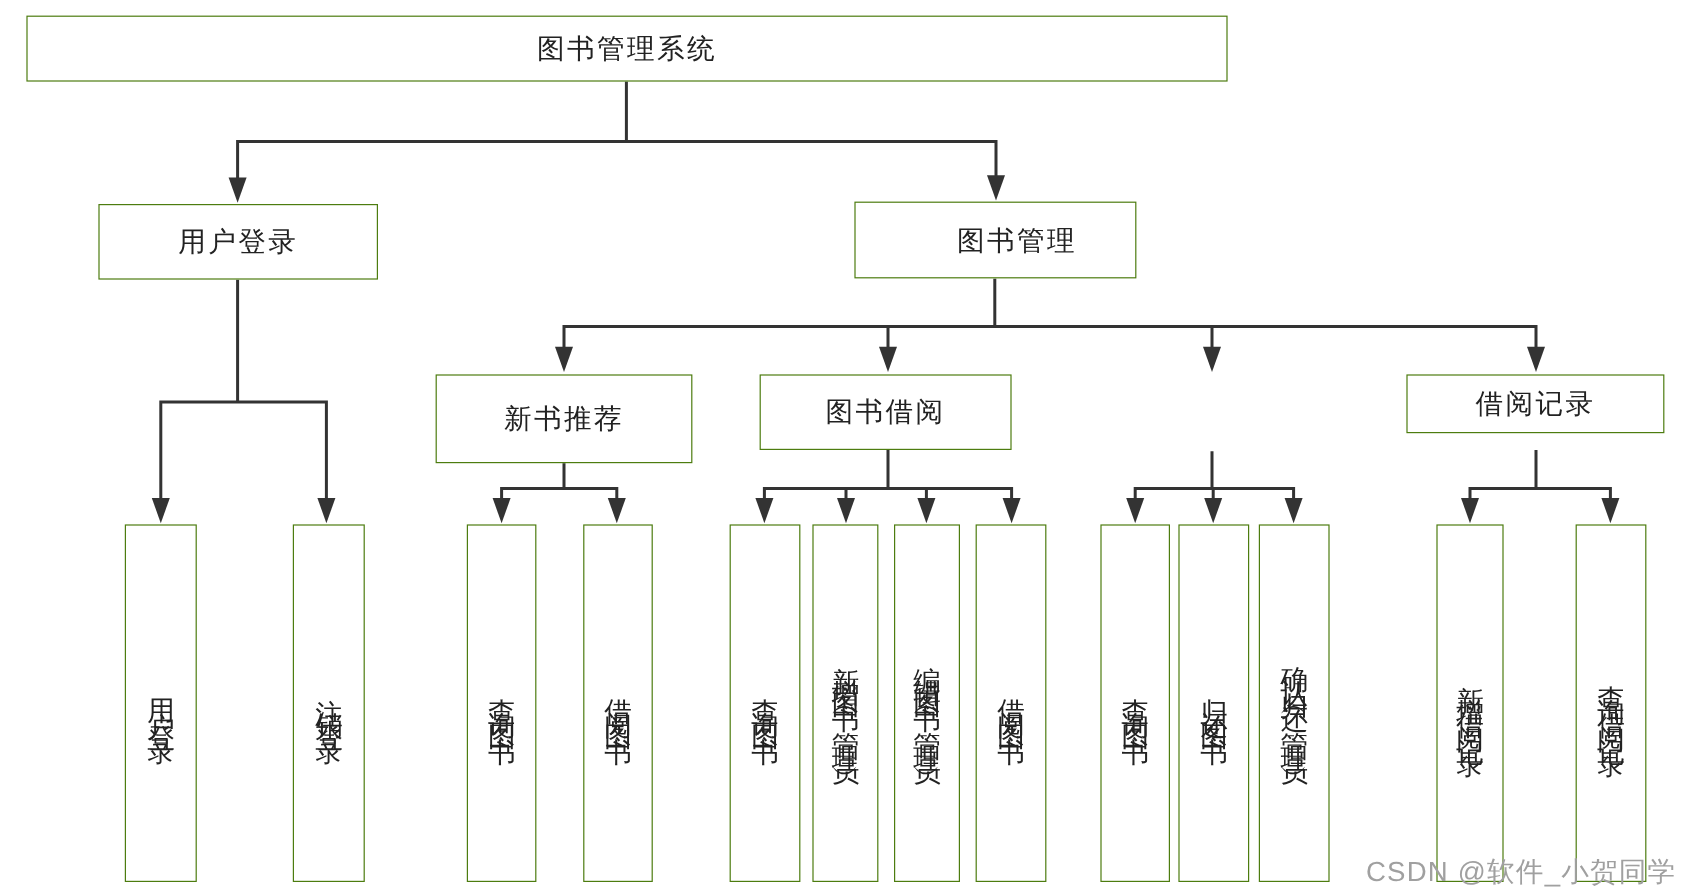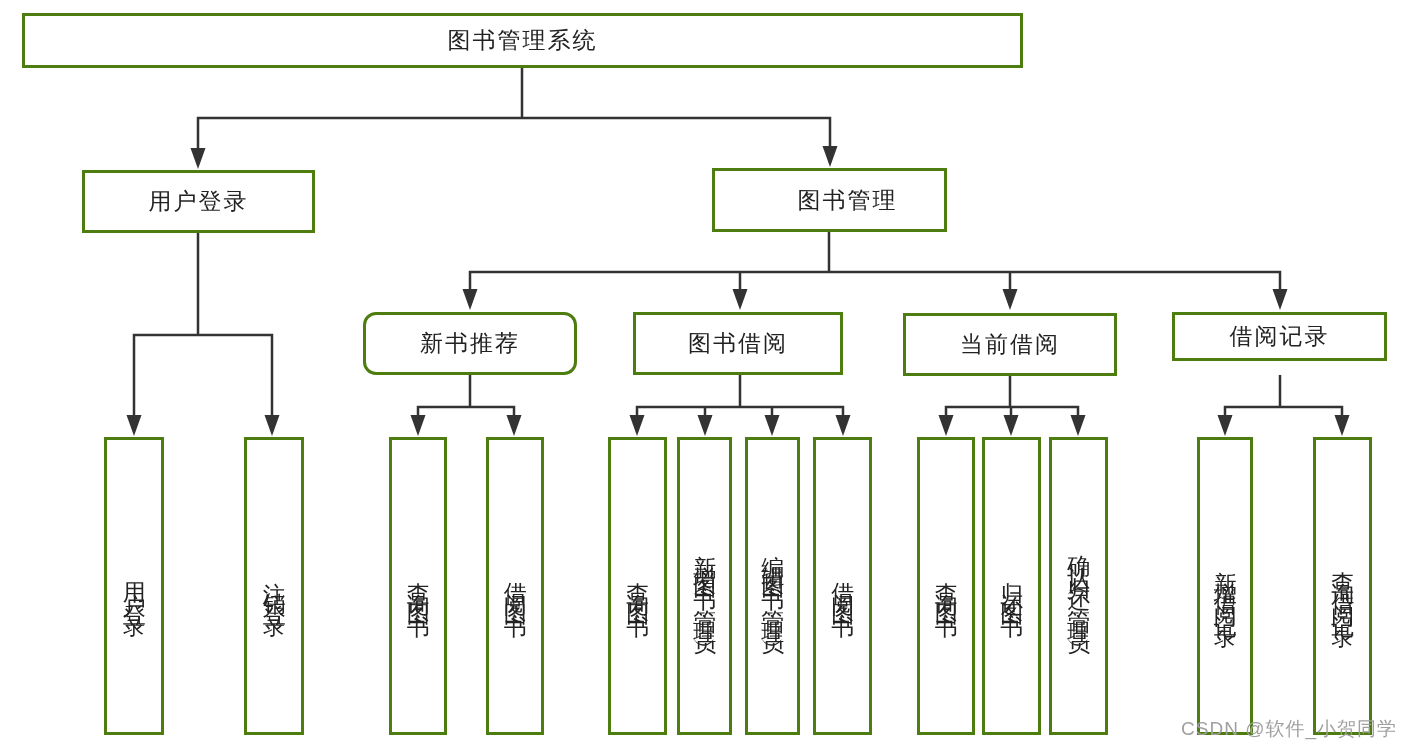--- a/index.html
+++ b/index.html
@@ -13,42 +13,42 @@
   }
   .wires {
     position: absolute;
     left: 0; top: 0;
     width: 1405px; height: 747px;
     pointer-events: none;
   }
   .node {
     position: absolute;
     box-sizing: border-box;
-    border: 3px solid #4d7c0f;
+    border: 1px solid #4d7c0f;
     background: #ffffff;
     color: #222222;
     display: flex;
     align-items: center;
     justify-content: center;
   }
   .hnode { font-size: 23px; letter-spacing: 2px; white-space: nowrap; }
   .root-node { font-size: 23px; }
   .vnode { font-size: 23px; }
   .vnode .vtext {
     writing-mode: vertical-rl;
     text-orientation: mixed;
     letter-spacing: 11px;
     line-height: 1.1;
     white-space: nowrap;
   }
   .watermark {
     position: absolute;
     right: 8px;
     bottom: 5px;
-    font-size: 19px;
+    font-size: 23px;
     color: #a0a0a0;
     letter-spacing: 1px;
     white-space: nowrap;
     z-index: 5;
   }
 </style>
 </head>
 <body>
 
 <div class="canvas">
@@ -98,23 +98,22 @@
       <polygon points="1217.5,415 1232.5,415 1225,436"></polygon>
       <polygon points="1334.5,415 1349.5,415 1342,436"></polygon>
     </g>
   </svg>
 
   <div class="node hnode root-node" style="left:22px; top:13px; width:1001px; height:55px;">图书管理系统</div>
 
   <div class="node hnode" style="left:82px; top:170px; width:233px; height:63px;">用户登录</div>
   <div class="node hnode" style="left:712px; top:168px; width:235px; height:64px;padding-left:36px;">图书管理</div>
 
-  <div class="node hnode" style="left:363px; top:312px; width:214px; height:63px;border-radius:13px;">新书推荐</div>
+  <div class="node hnode" style="left:363px; top:312px; width:214px; height:74px;">新书推荐</div>
   <div class="node hnode" style="left:633px; top:312px; width:210px; height:63px;">图书借阅</div>
-  <div class="node hnode" style="left:903px; top:313px; width:214px; height:63px;">当前借阅</div>
   <div class="node hnode" style="left:1172px; top:312px; width:215px; height:49px;">借阅记录</div>
 
   <div class="node vnode" style="left:104px; top:437px; width:60px; height:298px;">
     <span class="vtext">用户登录</span>
   </div>
   <div class="node vnode" style="left:244px; top:437px; width:60px; height:298px;">
     <span class="vtext">注销登录</span>
   </div>
 
   <div class="node vnode" style="left:389px; top:437px; width:58px; height:298px;">

